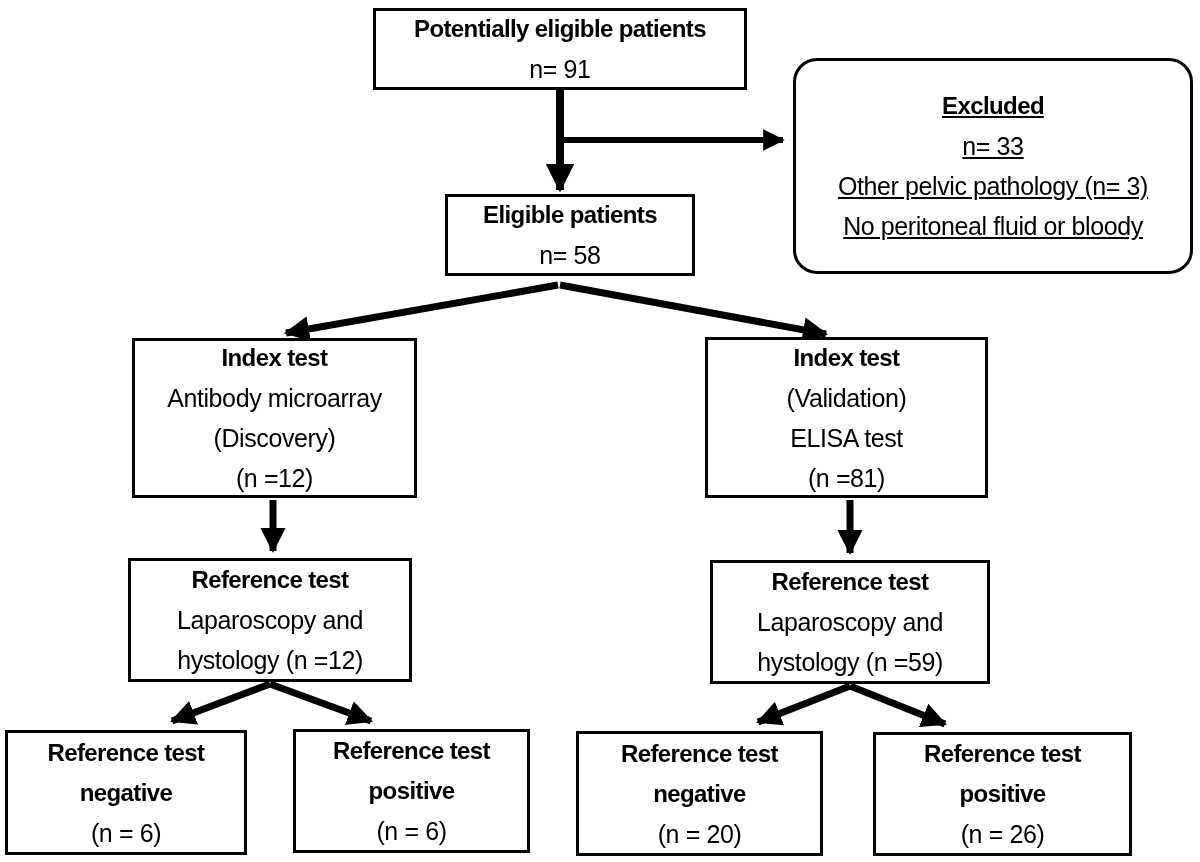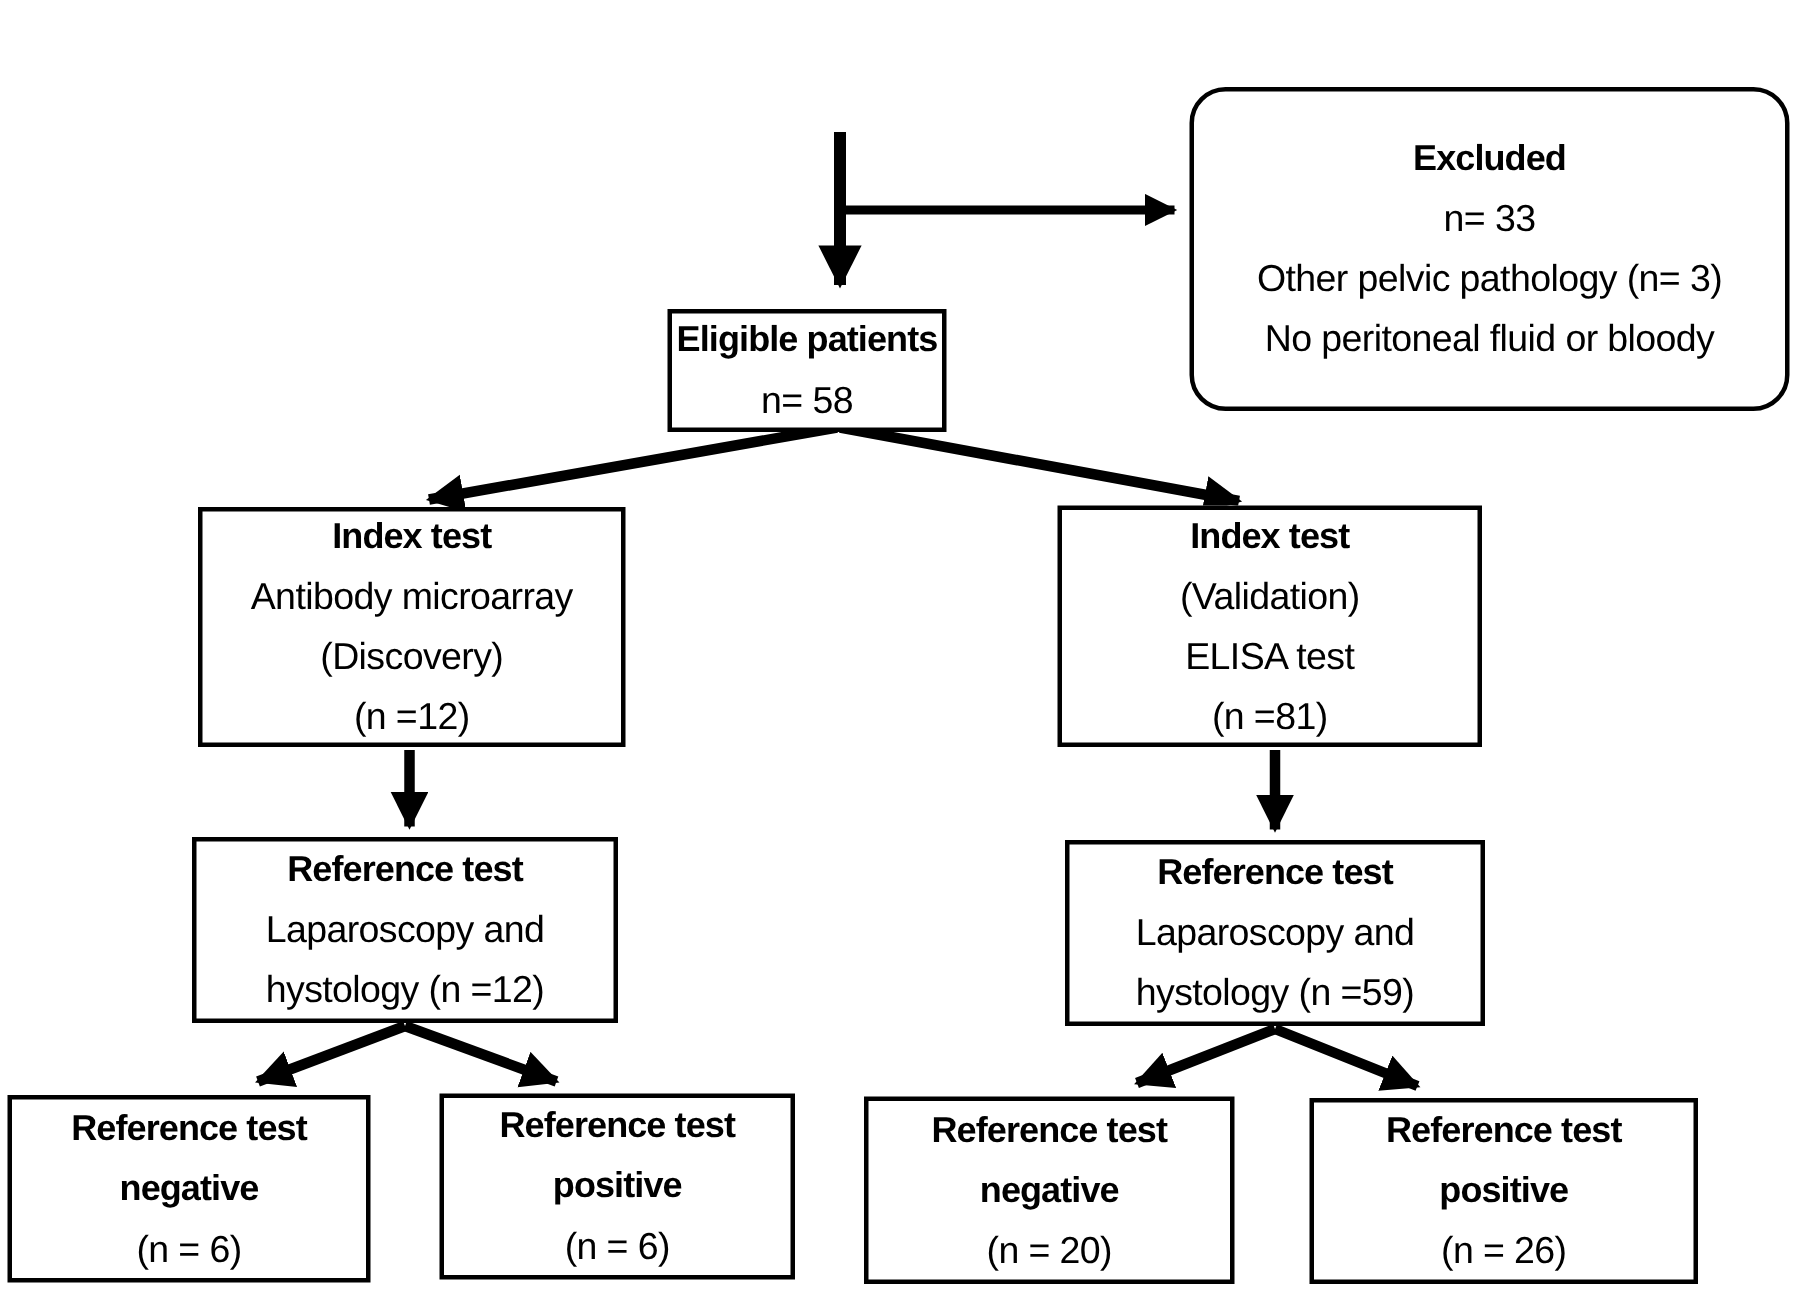--- a/index.html
+++ b/index.html
@@ -6,21 +6,21 @@
   .stage{
     position:relative;width:1200px;height:862px;background:#ffffff;
     font-family:"Liberation Sans",sans-serif;color:#000;overflow:hidden;
   }
   .arrows{position:absolute;left:0;top:0;pointer-events:none;}
   .box{
     position:absolute;border:3px solid #000;background:#fff;box-sizing:border-box;
     display:flex;flex-direction:column;align-items:center;justify-content:center;
     text-align:center;
   }
-  .rounded{border-radius:24px;}
+  .rounded{border-radius:24px;text-decoration:underline;}
   .ln{font-size:25px;line-height:40px;letter-spacing:-0.4px;white-space:nowrap;}
   .bold{font-weight:bold;letter-spacing:-0.6px;font-size:24px;}
 </style>
 </head>
 <body>
 
 <div class="stage">
 
   <svg class="arrows" width="1200" height="862" viewBox="0 0 1200 862">
     <defs>
@@ -33,29 +33,33 @@
     <line x1="558" y1="285" x2="286" y2="333" stroke="#000" stroke-width="7" marker-end="url(#ah)"></line>
     <line x1="560" y1="285" x2="826" y2="334" stroke="#000" stroke-width="7" marker-end="url(#ah)"></line>
     <line x1="273" y1="500" x2="273" y2="551" stroke="#000" stroke-width="7" marker-end="url(#ah)"></line>
     <line x1="850" y1="500" x2="850" y2="553" stroke="#000" stroke-width="7" marker-end="url(#ah)"></line>
     <line x1="270" y1="684" x2="172" y2="721" stroke="#000" stroke-width="7" marker-end="url(#ah)"></line>
     <line x1="270" y1="684" x2="371" y2="721" stroke="#000" stroke-width="7" marker-end="url(#ah)"></line>
     <line x1="850" y1="686" x2="758" y2="722" stroke="#000" stroke-width="7" marker-end="url(#ah)"></line>
     <line x1="850" y1="686" x2="945" y2="724" stroke="#000" stroke-width="7" marker-end="url(#ah)"></line>
   </svg>
 
+  <div class="box" style="left:373px;top:8px;width:374px;height:82px">
+    <div class="ln bold">Potentially eligible patients</div>
+    <div class="ln">n= 91</div>
+  </div>
 
   <div class="box rounded" style="left:793px;top:58px;width:400px;height:216px">
     <div class="ln bold">Excluded</div>
     <div class="ln">n= 33</div>
     <div class="ln">Other pelvic pathology (n= 3)</div>
     <div class="ln">No peritoneal fluid or bloody</div>
   </div>
 
-  <div class="box" style="left:445px;top:206px;width:186px;height:82px">
+  <div class="box" style="left:445px;top:194px;width:250px;height:82px">
     <div class="ln bold">Eligible patients</div>
     <div class="ln">n= 58</div>
   </div>
 
   <div class="box" style="left:132px;top:338px;width:285px;height:160px">
     <div class="ln bold">Index test</div>
     <div class="ln">Antibody microarray</div>
     <div class="ln">(Discovery)</div>
     <div class="ln">(n =12)</div>
   </div>

